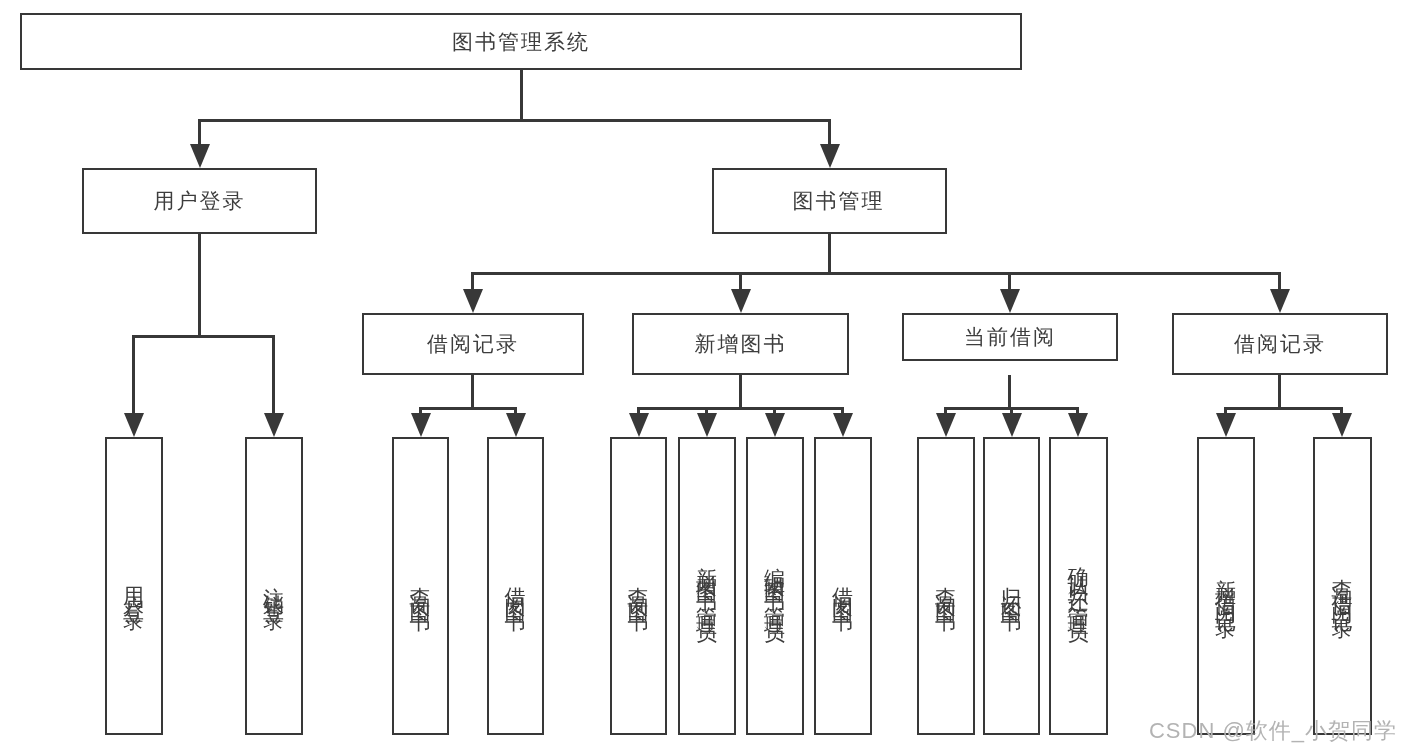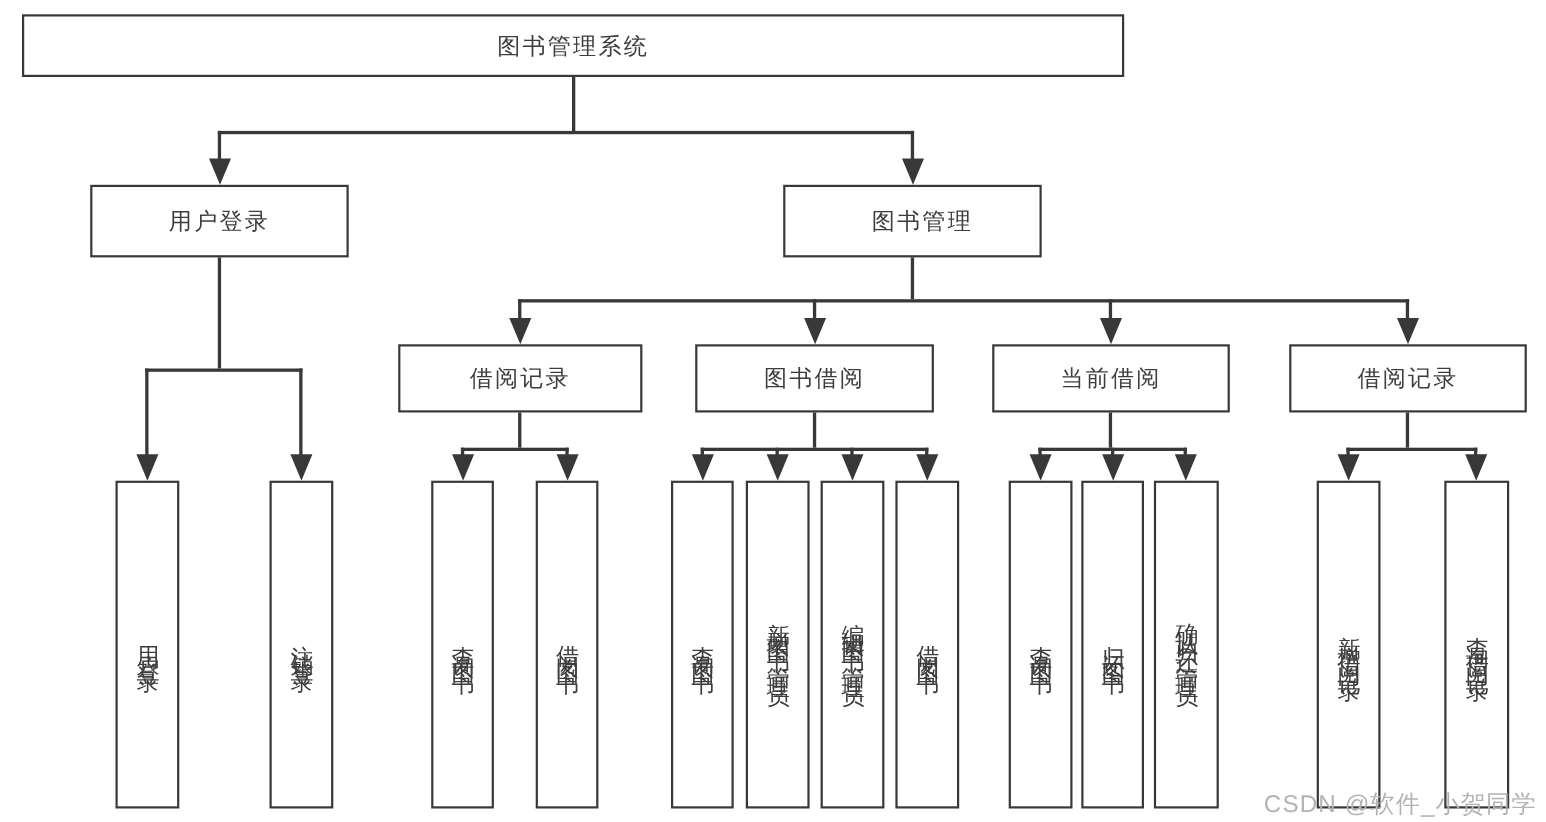--- a/index.html
+++ b/index.html
@@ -41,23 +41,23 @@
     <span class="hlabel">用户登录</span>
   </div>
   <div class="box" style="left:712px;top:168px;width:235px;height:66px;padding-left:18px;">
     <span class="hlabel">图书管理</span>
   </div>
 
   <div class="box" style="left:362px;top:313px;width:222px;height:62px;">
     <span class="hlabel">借阅记录</span>
   </div>
   <div class="box" style="left:632px;top:313px;width:217px;height:62px;">
-    <span class="hlabel">图书借阅</span>
+    <span class="hlabel">新增图书</span>
   </div>
-  <div class="box" style="left:902px;top:313px;width:216px;height:62px;">
+  <div class="box" style="left:902px;top:313px;width:216px;height:48px;">
     <span class="hlabel">当前借阅</span>
   </div>
   <div class="box" style="left:1172px;top:313px;width:216px;height:62px;">
     <span class="hlabel">借阅记录</span>
   </div>
 
   <div class="box leaf" style="left:105px;top:437px;width:58px;height:298px;">
     <span class="vtext">用户登录</span>
   </div>
   <div class="box leaf" style="left:245px;top:437px;width:58px;height:298px;">

